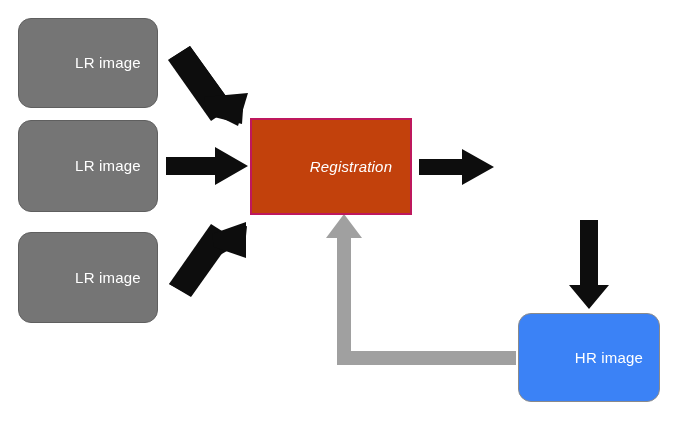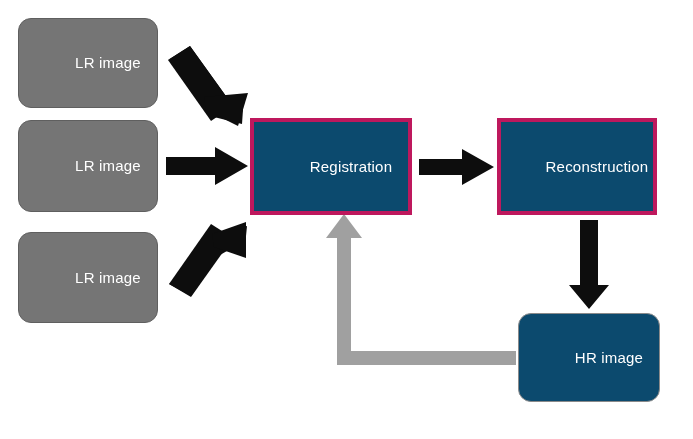--- a/index.html
+++ b/index.html
@@ -31,26 +31,27 @@
     line-height: 1.2;
     user-select: none;
     padding-left: 40px;
   }
   .node-lr {
     background: #757575;
     border: 1px solid #5f5f5f;
     border-radius: 13px;
   }
   .node-proc {
-    background: #0c4a6e;
-    border: 4px solid #be185d;
+    background: #c2410c;
+    border: 2px solid #be185d;
     border-radius: 0;
+    font-style: italic;
   }
   .node-hr {
-    background: #0c4a6e;
+    background: #3b82f6;
     border: 1px solid #8a8a8a;
     border-radius: 13px;
   }
   .arrow-layer {
     position: absolute;
     left: 0;
     top: 0;
     width: 693px;
     height: 439px;
     pointer-events: none;
@@ -104,21 +105,18 @@
   </div>
 
   <div class="node node-lr" style="left:18px; top:232px; width:140px; height:91px;">
     <span class="node-label">LR image</span>
   </div>
 
   <div class="node node-proc" style="left:250px; top:118px; width:162px; height:97px;">
     <span class="node-label">Registration</span>
   </div>
 
-  <div class="node node-proc" style="left:497px; top:118px; width:160px; height:97px;">
-    <span class="node-label">Reconstruction</span>
-  </div>
 
   <div class="node node-hr" style="left:518px; top:313px; width:142px; height:89px;">
     <span class="node-label">HR image</span>
   </div>
 
 </div>
 
 </body></html>

